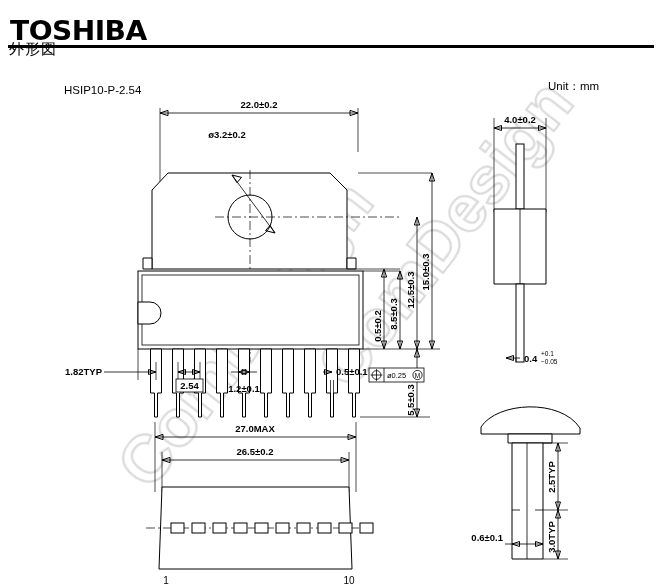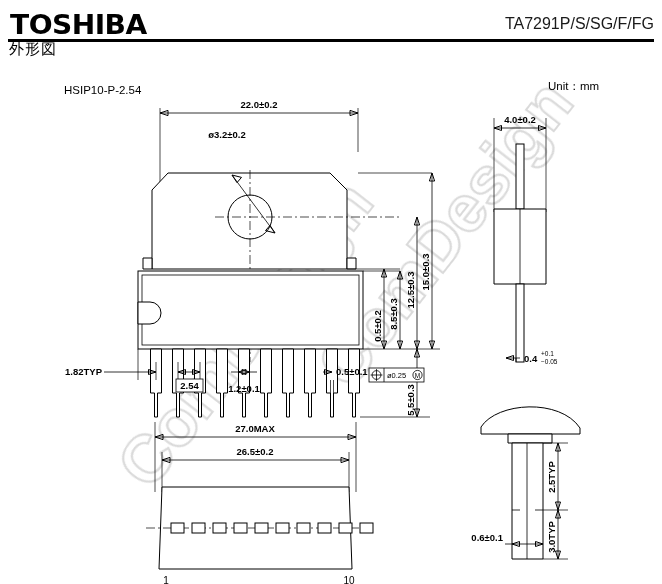--- a/index.html
+++ b/index.html
@@ -6,21 +6,21 @@
   body{
     width:662px;height:584px;
     background:#ffffff;
     font-family:"Liberation Sans","DejaVu Sans",sans-serif;
     color:#000;
     overflow:hidden;
     position:relative;
   }
   
   #header{
-    position:absolute;left:0;top:8px;width:662px;height:48px;
+    position:absolute;left:0;top:14px;width:662px;height:48px;
   }
   #brand{
     position:absolute;left:10px;top:2px;
     font-family:"DejaVu Sans","Liberation Sans",sans-serif;
     font-weight:bold;
     font-size:27px;
     letter-spacing:-0.5px;
     transform:scaleX(1.04);
     transform-origin:left center;
     line-height:30px;
@@ -62,21 +62,20 @@
     font-family:"Liberation Sans","DejaVu Sans",sans-serif;
     font-size:66px;font-weight:bold;
     fill:none;stroke:#d8d8d8;stroke-width:2.2;
   }
 </style>
 </head>
 <body>
 
 <div id="header">
   <div id="brand">TOSHIBA</div>
-  <div id="partno">TA7291P/S/SG/F/FG</div>
   <div id="headrule"></div>
 </div>
 <div id="sectiontitle">外形図</div>
 
 <div id="drawing">
 <svg width="662" height="522" viewBox="0 0 662 522" xmlns="http://www.w3.org/2000/svg">
 
   <g opacity="0.95">
     <text class="wm" x="150" y="430" transform="rotate(-52 150 430)">ComDesign</text>
     <text class="wm" x="350" y="330" transform="rotate(-52 350 330)">ComDesign</text>

